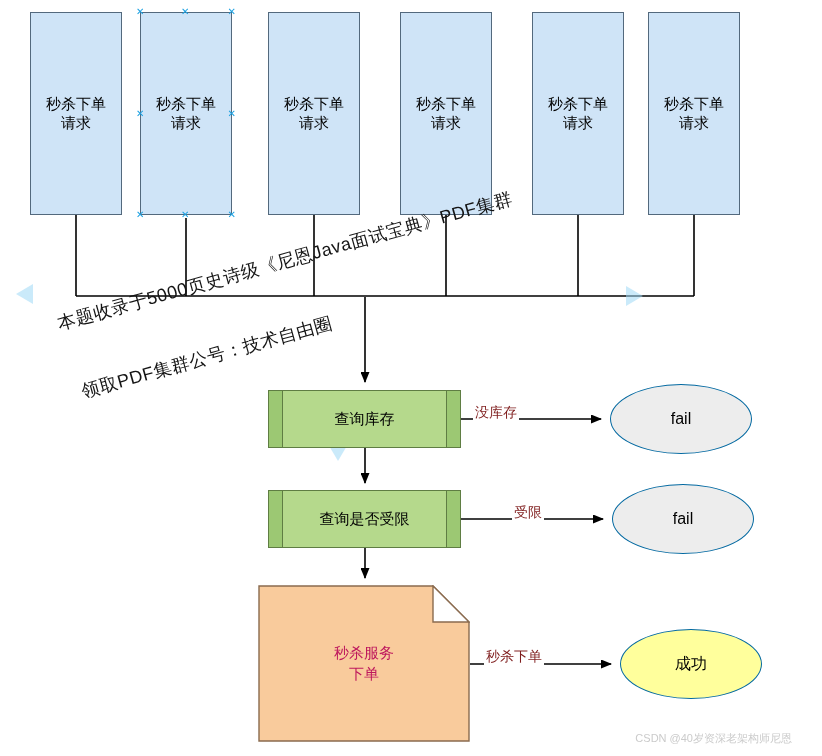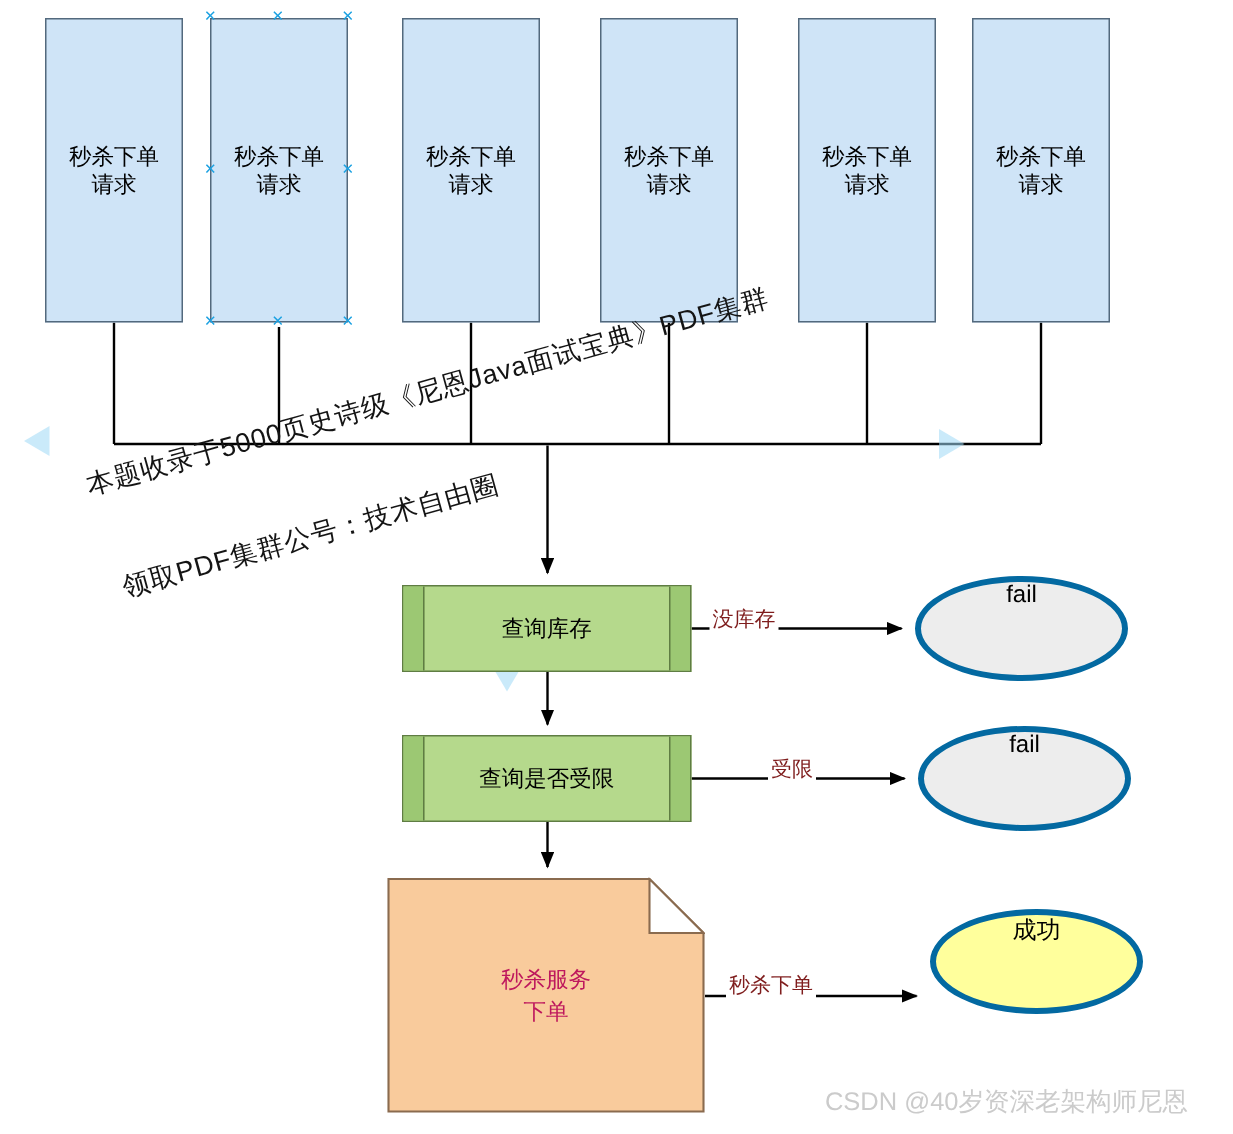--- a/index.html
+++ b/index.html
@@ -30,46 +30,46 @@
           display:flex; align-items:center; justify-content:center;
           font-size:15px; color:#000; }
   .proc::before, .proc::after { content:""; position:absolute; top:0; bottom:0; width:13px; background:#9cc873; }
   .proc::before { left:0; border-right:1px solid #5f7d43; }
   .proc::after  { right:0; border-left:1px solid #5f7d43; }
   #proc-stock { top:390px; }
   #proc-limit { top:490px; }
 
   
   .ellipse { position:absolute; width:142px; height:70px; border-radius:50%;
-             border:4px solid #0369a1; display:flex; align-items:flex-start; justify-content:center;
+             border:1px solid #0369a1; display:flex; align-items:center; justify-content:center;
              font-size:16px; color:#000; }
   #fail-1 { left:610px; top:384px; background:#ededed; }
   #fail-2 { left:612px; top:484px; background:#ededed; }
-  #success { left:620px; top:606px; background:#ffff9c; }
+  #success { left:620px; top:629px; background:#ffff9c; }
 
   
   .note { position:absolute; left:258px; top:585px; width:212px; height:157px; }
   .note svg { position:absolute; left:0; top:0; }
   .note-text { position:absolute; inset:0; display:flex; flex-direction:column;
                align-items:center; justify-content:center; gap:2px; font-size:15px; color:#be185d; }
 
   
   .edge-label { position:absolute; font-size:14px; color:#7f1d1d; background:#fff; padding:0 2px; white-space:nowrap; }
   #lbl-no-stock { left:473px; top:404px; }
   #lbl-limited  { left:512px; top:504px; }
   #lbl-success  { left:484px; top:648px; }
 
   
   .wm { position:absolute; white-space:nowrap; color:#141414; font-size:18px;
         transform-origin:left center; letter-spacing:.5px; }
   #wm1 { left:58px; top:312px; transform:rotate(-15.5deg); }
   #wm2 { left:82px; top:380px; transform:rotate(-15.5deg); }
 
   
-  #credit { position:absolute; right:30px; bottom:10px; color:#cbcbcb; font-size:17px; }
+  #credit { position:absolute; right:30px; bottom:10px; color:#cbcbcb; font-size:11px; }
 
   
   .tri { position:absolute; width:0; height:0; opacity:.55; }
   #wm-arrow-left  { left:16px;  top:284px; border-top:10px solid transparent; border-bottom:10px solid transparent; border-right:17px solid #9fd9f6; }
   #wm-arrow-right { left:626px; top:286px; border-top:10px solid transparent; border-bottom:10px solid transparent; border-left:17px solid #9fd9f6; }
   #wm-arrow-down  { left:328px; top:444px; border-left:10px solid transparent; border-right:10px solid transparent; border-top:17px solid #9fd9f6; }
 </style>
 </head>
 <body>
 

